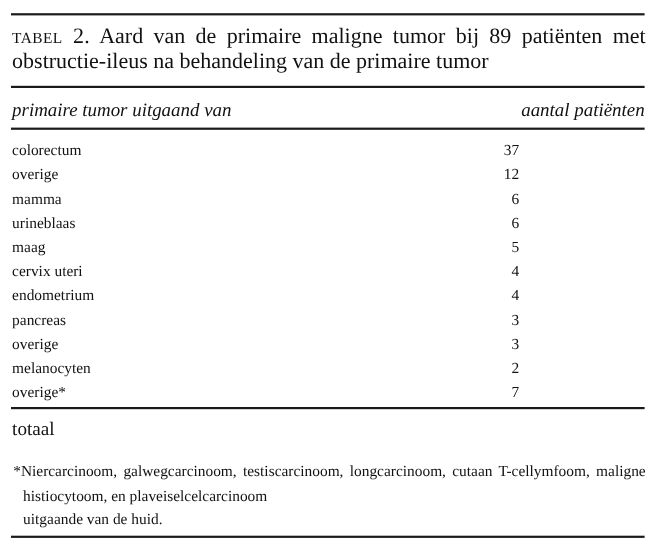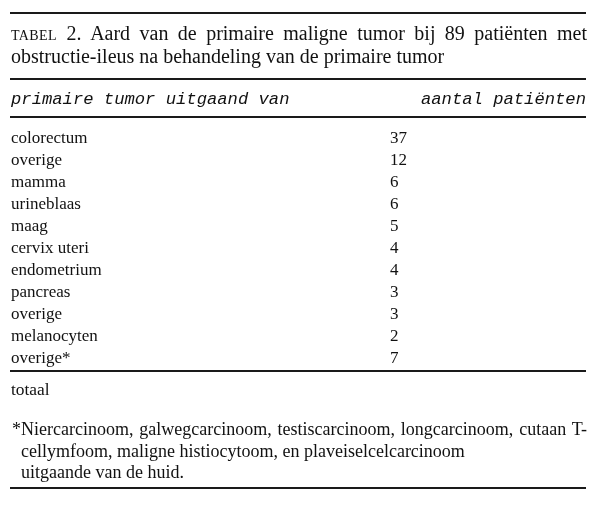--- a/index.html
+++ b/index.html
@@ -61,49 +61,48 @@
   .caption .num { letter-spacing: 0.2px; }
 
   
   .col-head {
     position: absolute;
     top: 89px;
     font-style: italic;
     font-size: 17.2px;
     line-height: 22px;
     white-space: nowrap;
-    font-family: Liberation Mono, monospace;
   }
   .col-head-left  { left: 11px; }
   .col-head-right { right: 14px; }
 
   
   .rows {
     position: absolute;
     left: 0;
     top: 127px;
     width: 600px;
   }
   .row {
     position: relative;
     height: 22px;
     line-height: 22px;
-    font-size: 17px;
+    font-size: 14px;
     padding-left: 20px;
   }
   .row .name {
     position: absolute;
     left: 11px;
     white-space: nowrap;
   }
   .row .count {
     position: absolute;
     left: 390px;
     width: 82px;
-    text-align: left;
+    text-align: right;
     white-space: nowrap;
   }
 
   
   .total-row {
     position: absolute;
     left: 0;
     top: 378px;
     width: 600px;
     height: 22px;
@@ -122,21 +121,21 @@
     text-align: right;
     white-space: nowrap;
   }
 
   
   .footnote {
     position: absolute;
     left: 12px;
     top: 419px;
     width: 575px;
-    font-size: 18px;
+    font-size: 14px;
     line-height: 21.5px;
     text-align: justify;
     text-justify: inter-word;
     text-indent: -9px;
     padding-left: 9px;
     box-sizing: border-box;
   }
   .footnote .fn-last { display: block; text-indent: 0; }
 </style>
 </head>

